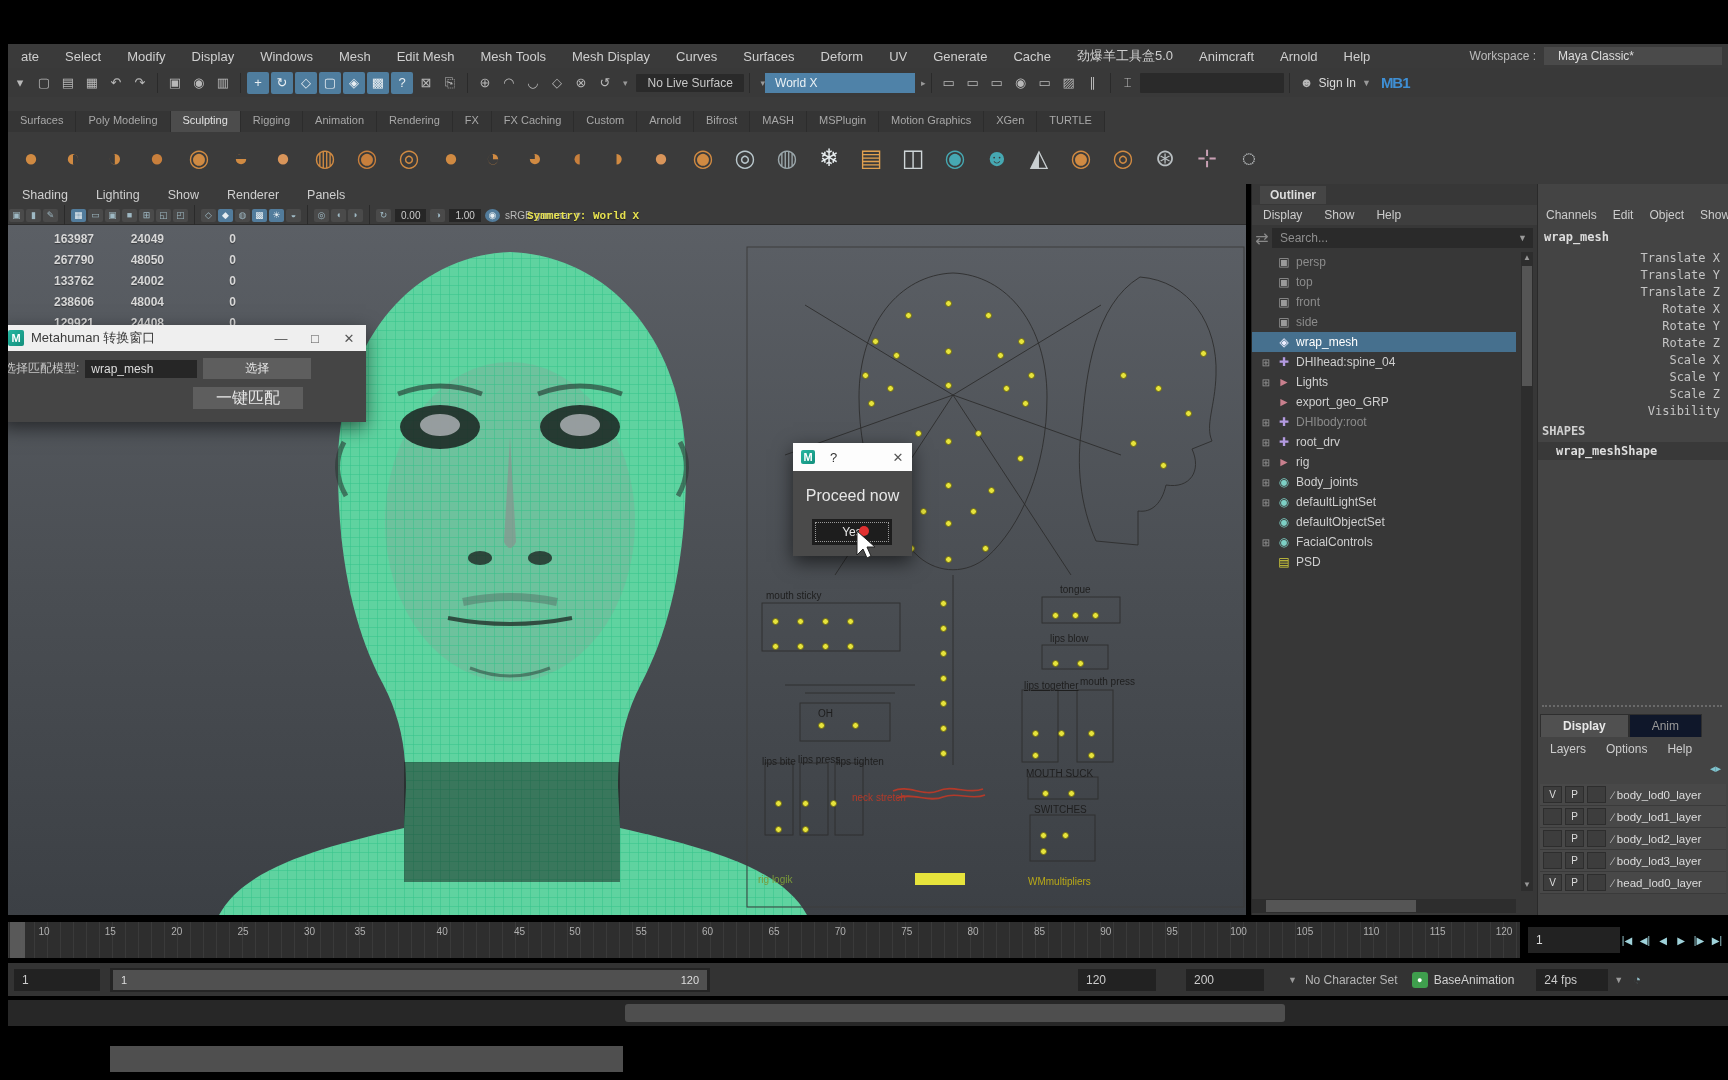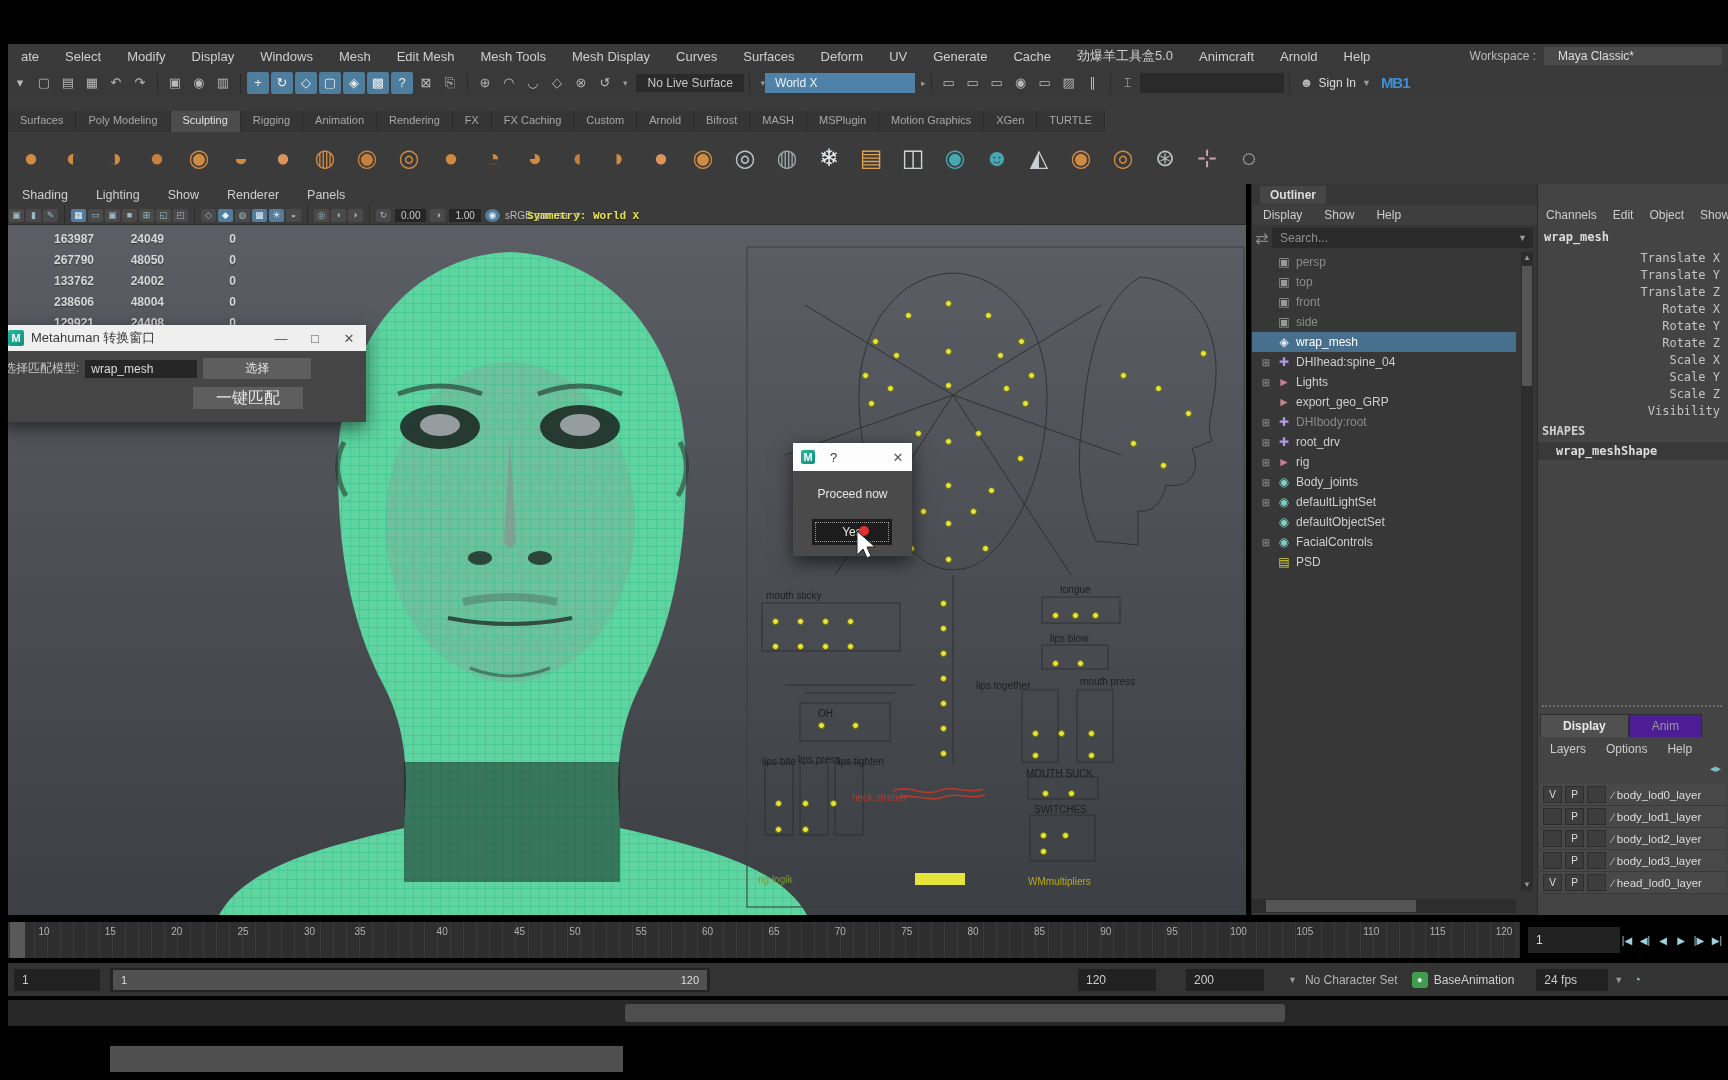--- a/index.html
+++ b/index.html
@@ -41,21 +41,21 @@
   
   .mhdlg{left:0;top:325px;width:366px;height:97px;background:#454545;box-shadow:0 6px 18px rgba(0,0,0,.55);}
   .dlgtitle{height:26px;background:#efefef;display:flex;align-items:center;color:#3a3a3a;font-size:13px;}
   .micon{width:16px;height:16px;margin:0 7px 0 8px;background:linear-gradient(135deg,#27b7a2,#138f7c);color:#fff;font-size:11px;font-weight:bold;display:flex;align-items:center;justify-content:center;border-radius:2px;}
   .winbtn{width:34px;height:26px;display:flex;align-items:center;justify-content:center;color:#555;font-size:13px;}
   .mhrow{display:flex;align-items:center;margin-top:7px;font-size:12px;color:#c8c8c8;}
   .mhfield{background:#262626;color:#ddd;width:100px;padding:2px 6px;margin-left:6px;}
   .mhbtn{background:#5e5e5e;color:#e8e8e8;text-align:center;padding:2px 0;}
   .pdlg{left:793px;top:443px;width:119px;height:113px;background:#4a4a4a;box-shadow:0 6px 18px rgba(0,0,0,.6);}
   .pdlg .dlgtitle{height:28px;background:#fdfdfd;}
-  .pmsg{text-align:center;color:#e6e6e6;font-size:12px;margin-top:16px;}
+  .pmsg{text-align:center;color:#e6e6e6;font-size:16px;margin-top:16px;}
   .ybtn{position:absolute;left:19px;top:76px;width:80px;height:26px;background:#1d1d1d;outline:1px dotted #9a9a9a;outline-offset:-4px;color:#e8e8e8;font-size:12px;display:flex;align-items:center;justify-content:center;}
   
   .outliner{left:1251px;top:184px;width:285px;height:731px;background:#373737;border-left:1px solid #262626;}
   .outtab{position:absolute;left:8px;top:2px;padding:2px 10px;background:#454545;color:#ddd;font-size:12px;font-weight:bold;}
   .outmenu{position:absolute;left:0;top:21px;width:100%;height:20px;background:#3e3e3e;display:flex;font-size:12px;color:#ccc;align-items:center;}
   .outmenu span{padding:0 11px;}
   .srchwrap{position:absolute;left:0;top:42px;width:100%;height:24px;display:flex;align-items:center;}
   .srch{flex:1;background:#2a2a2a;color:#8f8f8f;font-size:12px;padding:3px 8px;margin-right:4px;position:relative;}
   .olist{position:absolute;left:0;top:68px;width:264px;bottom:24px;overflow:hidden;font-size:12px;}
   .orow{height:20px;display:flex;align-items:center;color:#cfcfcf;}
@@ -73,21 +73,21 @@
   .chmenu{position:absolute;left:0;top:21px;width:100%;height:20px;display:flex;font-size:12px;color:#ccc;align-items:center;overflow:hidden;}
   .chmenu span{padding:0 8px;white-space:nowrap;}
   .mono{font-family:"DejaVu Sans Mono",monospace;}
   .chnode{position:absolute;left:6px;top:46px;font-size:12px;font-weight:bold;color:#ddd;}
   .chlist{position:absolute;left:0;top:66px;width:186px;font-size:12px;color:#c4c4c4;text-align:right;}
   .chrow{height:17px;line-height:17px;padding-right:4px;}
   .shapes{position:absolute;left:4px;top:240px;font-size:12px;font-weight:bold;color:#d0d0d0;}
   .shaperow{position:absolute;left:0;top:258px;width:100%;height:18px;background:#393939;color:#ddd;font-size:12px;font-weight:bold;line-height:18px;padding-left:18px;box-sizing:border-box;}
   .splitter{position:absolute;left:4px;top:521px;width:180px;border-top:2px dotted #6a6a6a;}
   .ltabs{position:absolute;left:2px;top:530px;display:flex;font-size:12px;}
-  .ltab{padding:4px 22px;background:#4c1d95;color:#999;border:1px solid #2e2e2e;border-bottom:none;}
+  .ltab{padding:4px 22px;background:#0f172a;color:#999;border:1px solid #2e2e2e;border-bottom:none;}
   .ltab.active{background:#505050;color:#e8e8e8;font-weight:bold;}
   .lmenu{position:absolute;left:2px;top:556px;display:flex;font-size:12px;color:#ccc;}
   .lmenu span{padding:2px 10px;}
   .ltools{position:absolute;right:8px;top:578px;color:#7ec3ce;font-size:11px;}
   .llist{position:absolute;left:2px;top:600px;width:186px;}
   .lrow{height:21px;display:flex;align-items:center;background:#484848;border-bottom:1px solid #3a3a3a;font-size:11.5px;color:#ddd;}
   .lbox{width:17px;height:15px;background:#3d3d3d;border:1px solid #2d2d2d;margin-left:3px;color:#ddd;font-size:10px;display:flex;align-items:center;justify-content:center;}
   .lslant{margin:0 3px 0 6px;color:#bbb;font-size:11px;}
   
   .timeline{left:8px;top:922px;width:1512px;height:36px;background:#2e2e2e;
@@ -466,21 +466,21 @@
         <div class="dot abs" style="left: 1034px; top: 606px;"></div>
         <div class="dot abs" style="left: 1060px; top: 606px;"></div>
         <div class="dot abs" style="left: 1032px; top: 648px;"></div>
         <div class="dot abs" style="left: 1032px; top: 664px;"></div>
         <div class="dot abs" style="left: 1054px; top: 648px;"></div>
       </div>
     <div>
         <div class="flabel" style="left: 758px; top: 406px; color: rgb(30, 30, 30);">mouth sticky</div>
         <div class="flabel" style="left: 1052px; top: 400px; color: rgb(30, 30, 30);">tongue</div>
         <div class="flabel" style="left: 1042px; top: 449px; color: rgb(30, 30, 30);">lips blow</div>
-        <div class="flabel" style="left: 968px; top: 496px; color: rgb(30, 30, 30);">lips together</div>
+        <div class="flabel" style="left: 1016px; top: 496px; color: rgb(30, 30, 30); text-decoration: underline;">lips together</div>
         <div class="flabel" style="left: 1072px; top: 492px; color: rgb(30, 30, 30);">mouth press</div>
         <div class="flabel" style="left: 810px; top: 524px; color: rgb(30, 30, 30);">OH</div>
         <div class="flabel" style="left: 754px; top: 572px; color: rgb(30, 30, 30);">lips bite</div>
         <div class="flabel" style="left: 790px; top: 570px; color: rgb(30, 30, 30);">lips press</div>
         <div class="flabel" style="left: 828px; top: 572px; color: rgb(30, 30, 30);">lips tighten</div>
         <div class="flabel" style="left: 1018px; top: 584px; color: rgb(30, 30, 30);">MOUTH SUCK</div>
         <div class="flabel" style="left: 844px; top: 608px; color: rgb(179, 58, 42);">neck stretch</div>
         <div class="flabel" style="left: 1026px; top: 620px; color: rgb(30, 30, 30);">SWITCHES</div>
         <div class="flabel" style="left: 750px; top: 690px; color: rgb(122, 154, 58);">rig logik</div>
         <div class="flabel" style="left: 1020px; top: 692px; color: rgb(184, 168, 24);">WMmultipliers</div>

